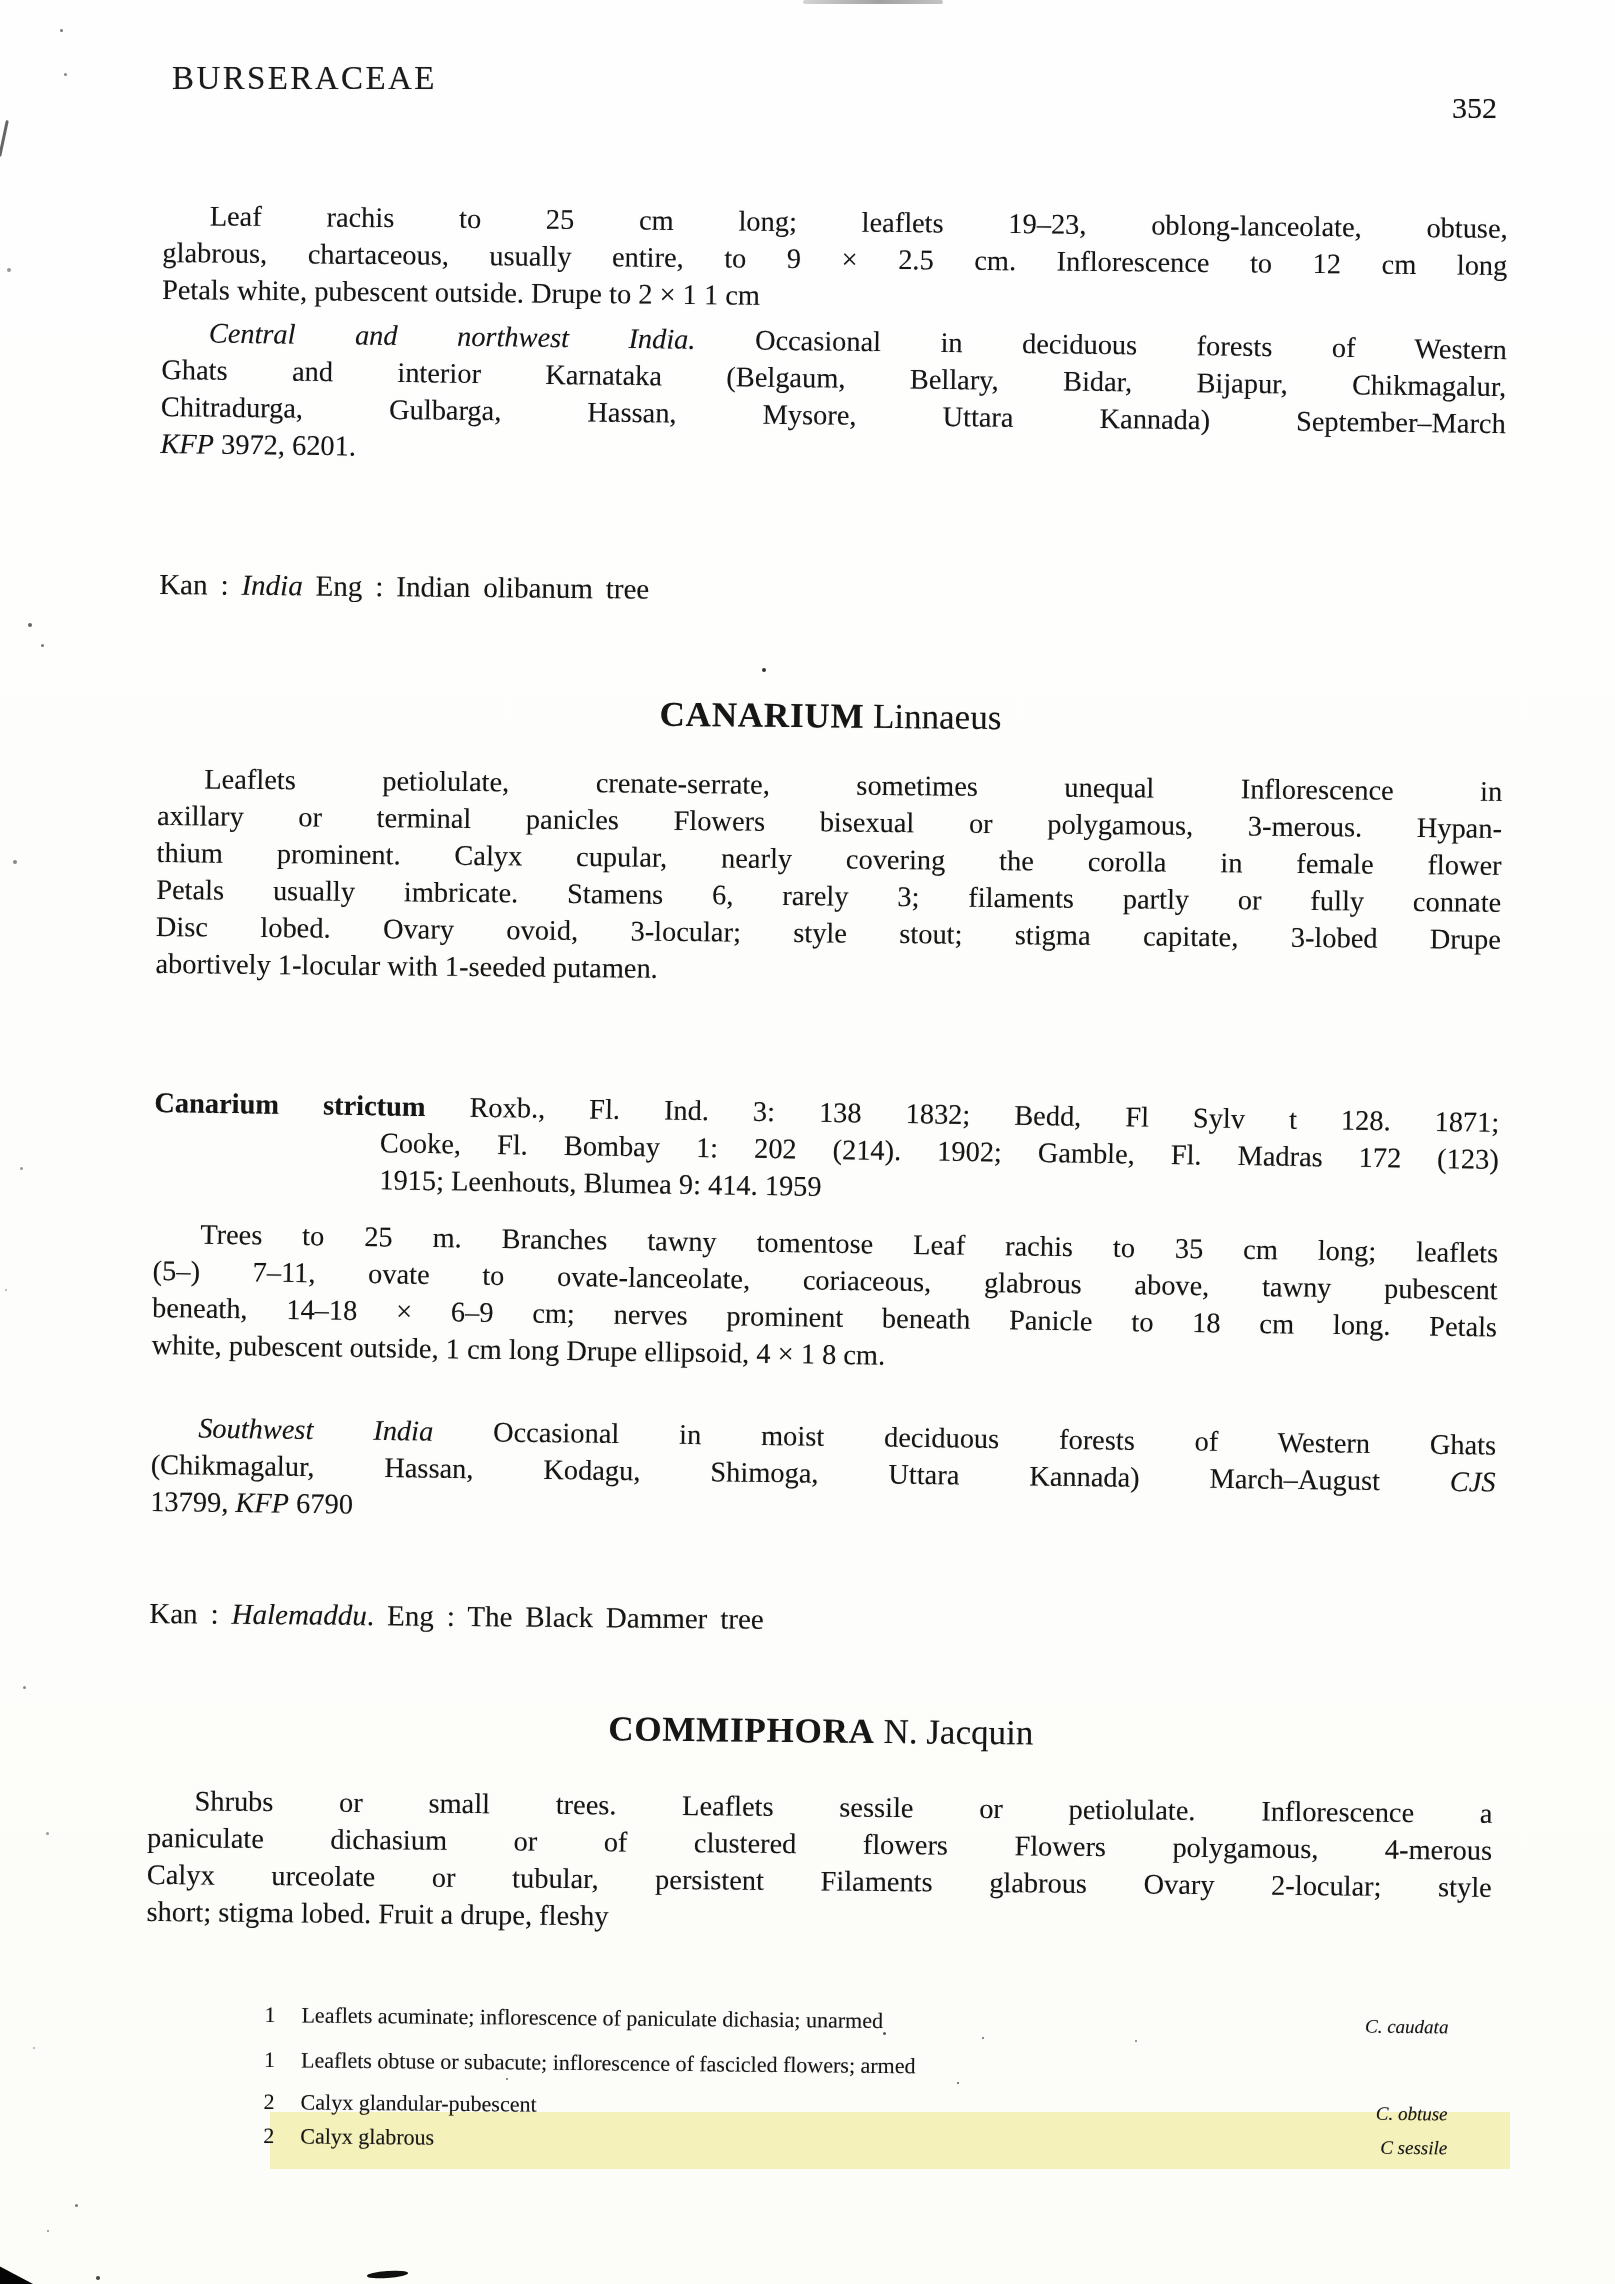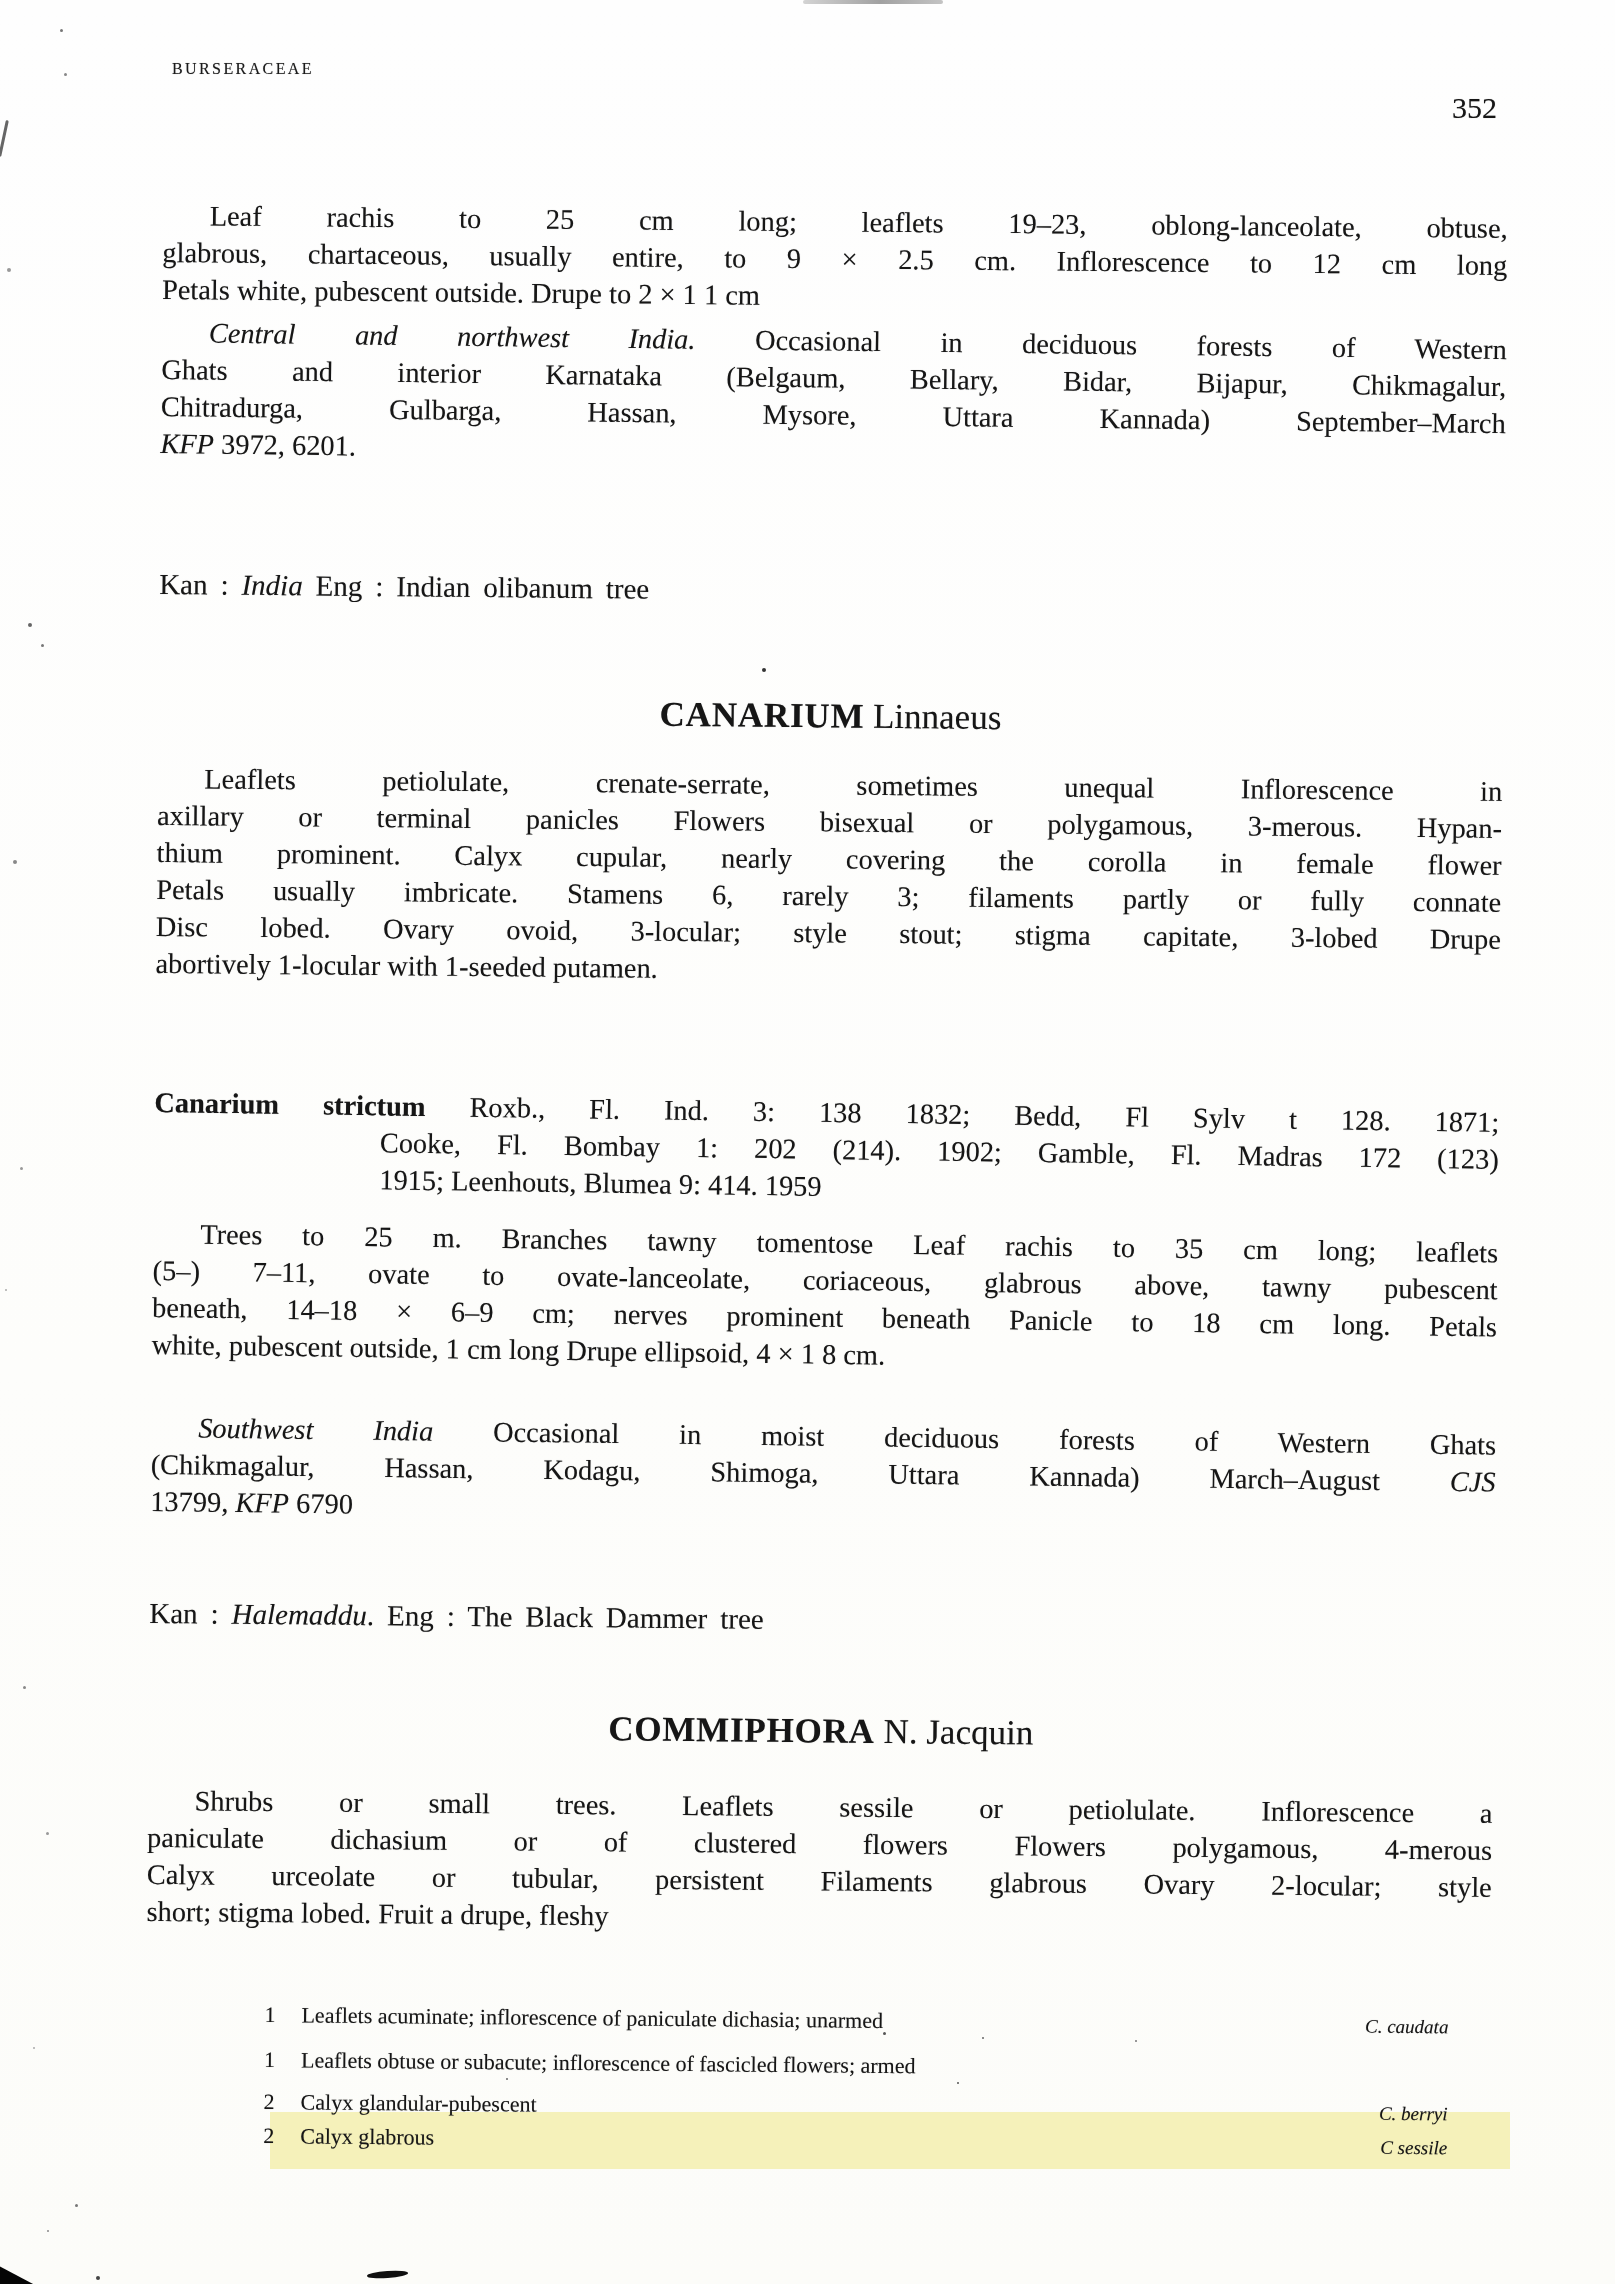--- a/index.html
+++ b/index.html
@@ -6,21 +6,21 @@
   body{
     width:1616px;height:2284px;position:relative;overflow:hidden;
     background:#ffffff;
     font-family:"Liberation Serif","DejaVu Serif",serif;
     color:#161616;
   }
   .page{position:absolute;inset:0;background:linear-gradient(180deg,#fefefe 0%,#fdfdfb 60%,#fcfcf9 100%)}
   
   .family{
     position:absolute;left:172px;top:60px;
-    font-size:16px;letter-spacing:2.4px;color:#1b1b1b;
+    font-size:33px;letter-spacing:2.4px;color:#1b1b1b;
     text-shadow:0 0 0.8px rgba(20,20,20,.45);
   }
   .pageno{
     position:absolute;left:1452px;top:91px;
     font-size:30px;text-shadow:0 0 0.8px rgba(20,20,20,.4);
   }
   
   .content{
     position:absolute;left:163px;top:192px;width:1345px;
     transform:rotate(.55deg);transform-origin:0 0;
@@ -138,21 +138,21 @@
           <span class="key-species">C. caudata</span>
         </div>
         <div class="key-row">
           <span class="key-num">1</span>
           <span class="key-text">Leaflets obtuse or subacute; inflorescence of fascicled flowers; armed</span>
           <span class="key-species"></span>
         </div>
         <div class="key-row">
           <span class="key-num">2</span>
           <span class="key-text">Calyx glandular-pubescent</span>
-          <span class="key-species">C. berryi</span>
+          <span class="key-species">C. obtuse</span>
         </div>
         <div class="key-row hl">
           <span class="key-num">2</span>
           <span class="key-text">Calyx glabrous</span>
           <span class="key-species">C sessile</span>
         </div>
       </div>
     </div>
 
   <div class="artifact smudge-top"></div>

